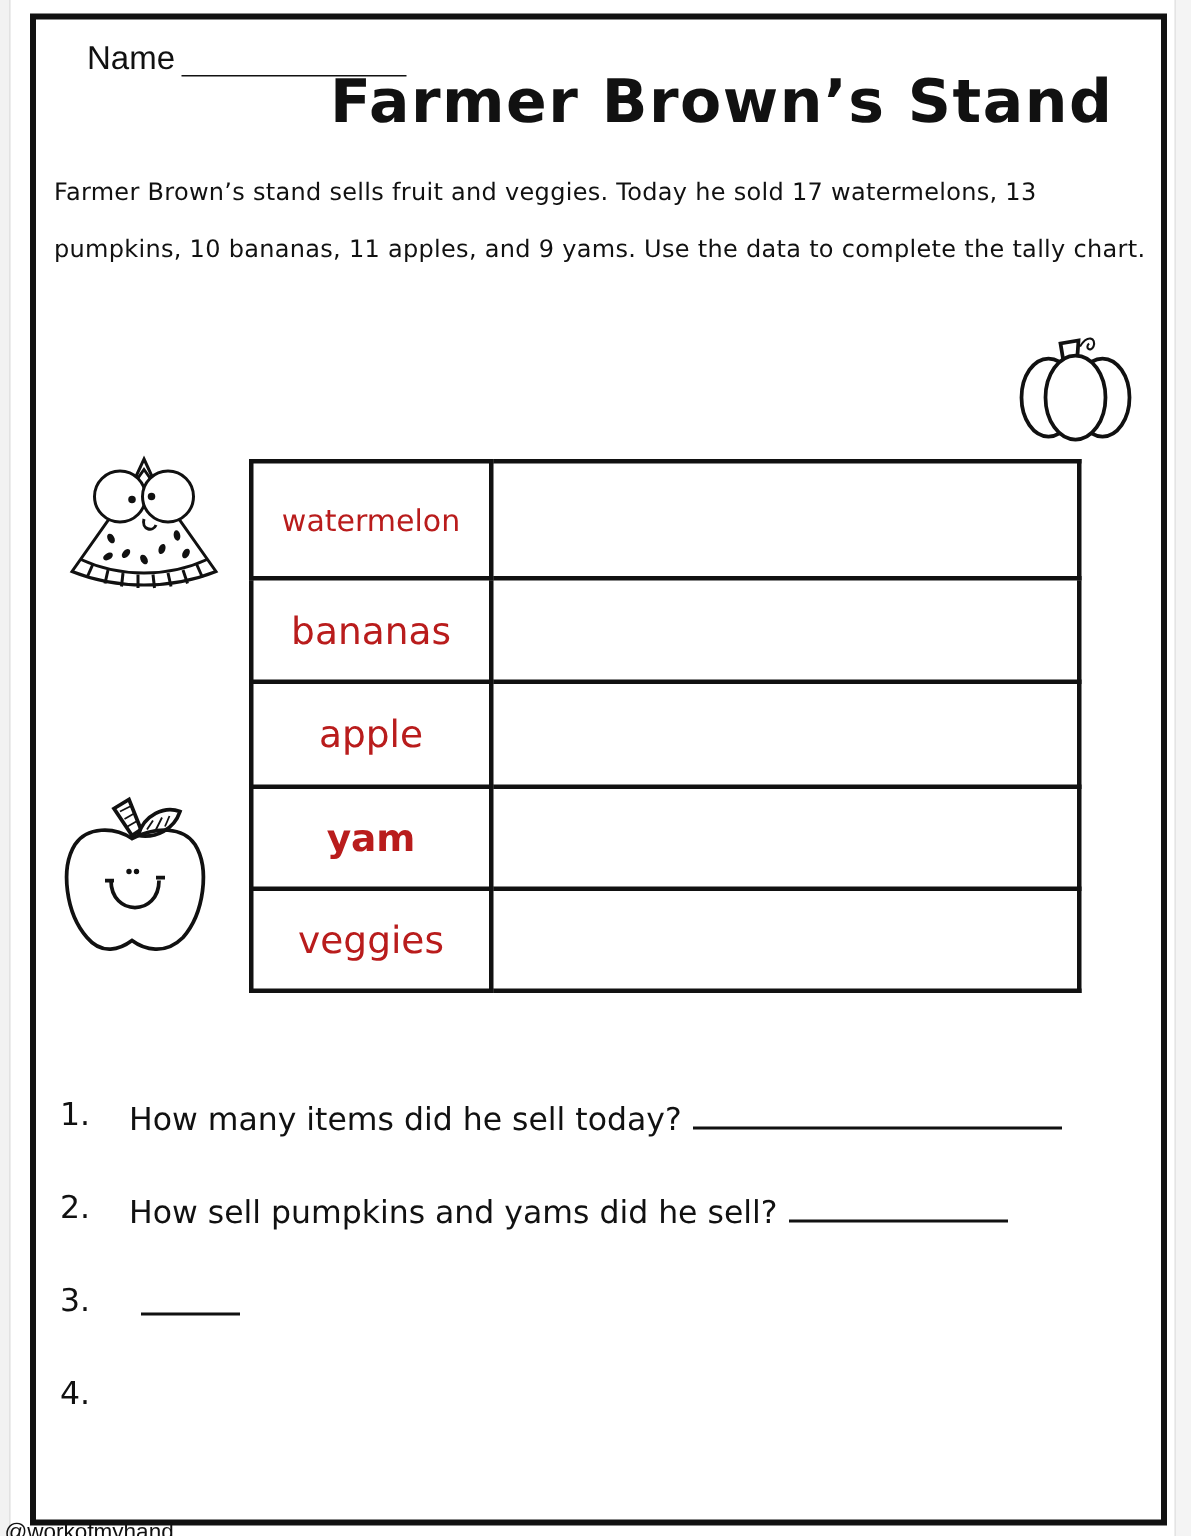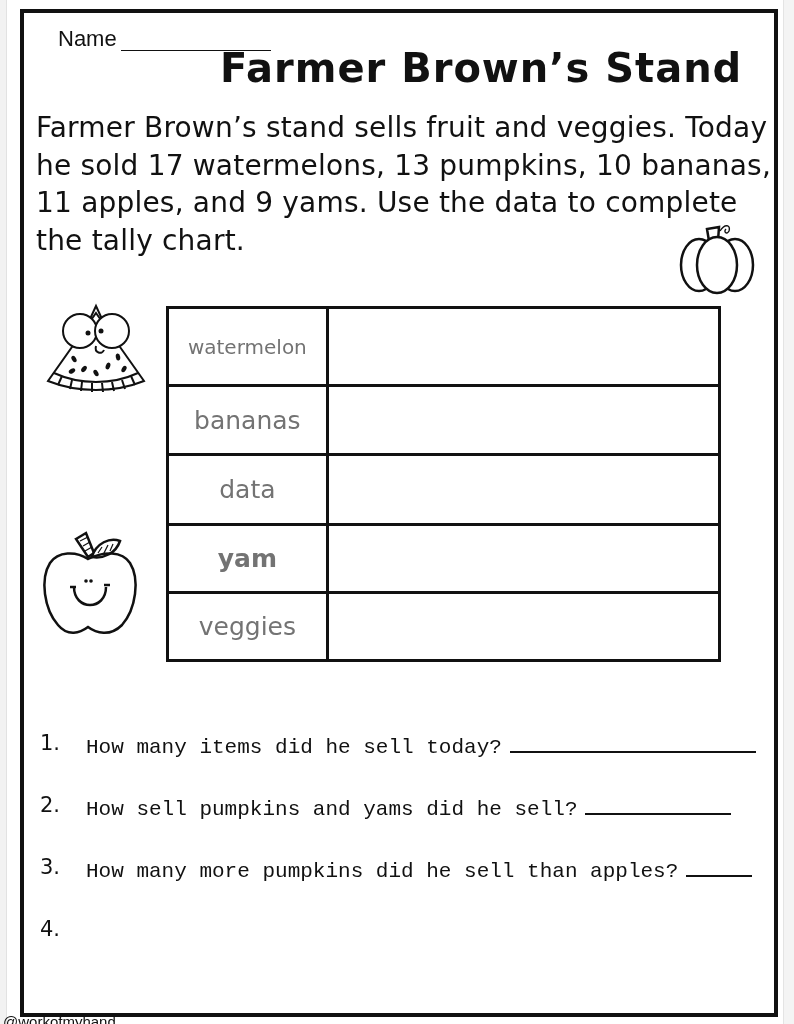--- a/index.html
+++ b/index.html
@@ -66,21 +66,21 @@
       letter-spacing: 1px;
       color: #111;
       white-space: nowrap;
     }
     .intro {
       position: absolute;
       left: 12px;
       top: 96px;
       width: 735px;
       font-family: "DejaVu Sans", sans-serif;
-      font-size: 28px;
+      font-size: 16px;
       line-height: 37.5px;
       color: #111;
       letter-spacing: 0.2px;
     }
     .clip {
       position: absolute;
     }
     .clip svg { display: block; }
     .clip-pumpkin { left: 647px; top: 206px; }
     .clip-watermelon { left: 20px; top: 288px; }
@@ -96,21 +96,21 @@
     }
     .tally-table td {
       border: 3px solid #111;
       padding: 0;
     }
     .tally-table td.label {
       width: 157px;
       text-align: center;
       font-family: "DejaVu Sans", sans-serif;
       font-size: 25px;
-      color: #737373;
+      color: #b91c1c;
     }
     .tally-table td.label.small {
       font-size: 20px;
     }
     .tally-table td.tally {
       width: 392px;
     }
     .row-0 { height: 78px; }
     .row-1 { height: 69px; }
     .row-2 { height: 70px; }
@@ -133,21 +133,20 @@
     }
     .question .num {
       position: absolute;
       left: 0;
       top: 0;
     }
     .question .text {
       position: absolute;
       left: 46px;
       top: 0;
-      font-family: Liberation Mono, monospace;
     }
     .question .answer-line {
       display: inline-block;
       border-bottom: 2px solid #111;
       margin-left: 8px;
       height: 20px;
       vertical-align: baseline;
     }
     .footer-credit {
       position: absolute;
@@ -246,21 +245,21 @@
     <tbody>
       <tr class="row-0">
         <td class="label small">watermelon</td>
         <td class="tally"></td>
       </tr>
       <tr class="row-1">
         <td class="label">bananas</td>
         <td class="tally"></td>
       </tr>
       <tr class="row-2">
-        <td class="label">data</td>
+        <td class="label">apple</td>
         <td class="tally"></td>
       </tr>
       <tr class="row-3">
         <td class="label">yam</td>
         <td class="tally"></td>
       </tr>
       <tr class="row-4">
         <td class="label">veggies</td>
         <td class="tally"></td>
       </tr>
@@ -271,21 +270,21 @@
     <div class="question">
       <span class="num">1.</span>
       <span class="text"><span>How many items did he sell today?</span><span class="answer-line" style="width:246px"></span></span>
     </div>
     <div class="question">
       <span class="num">2.</span>
       <span class="text"><span>How sell pumpkins and yams did he sell?</span><span class="answer-line" style="width:146px"></span></span>
     </div>
     <div class="question">
       <span class="num">3.</span>
-      <span class="text"><span>How many more pumpkins did he sell than apples?</span><span class="answer-line" style="width:66px"></span></span>
+      <span class="text"><span class="answer-line" style="width:66px"></span></span>
     </div>
     <div class="question">
       <span class="num">4.</span>
     </div>
   </div>
 
 </div>
 
 <div class="footer-credit">@workofmyhand</div>
 

